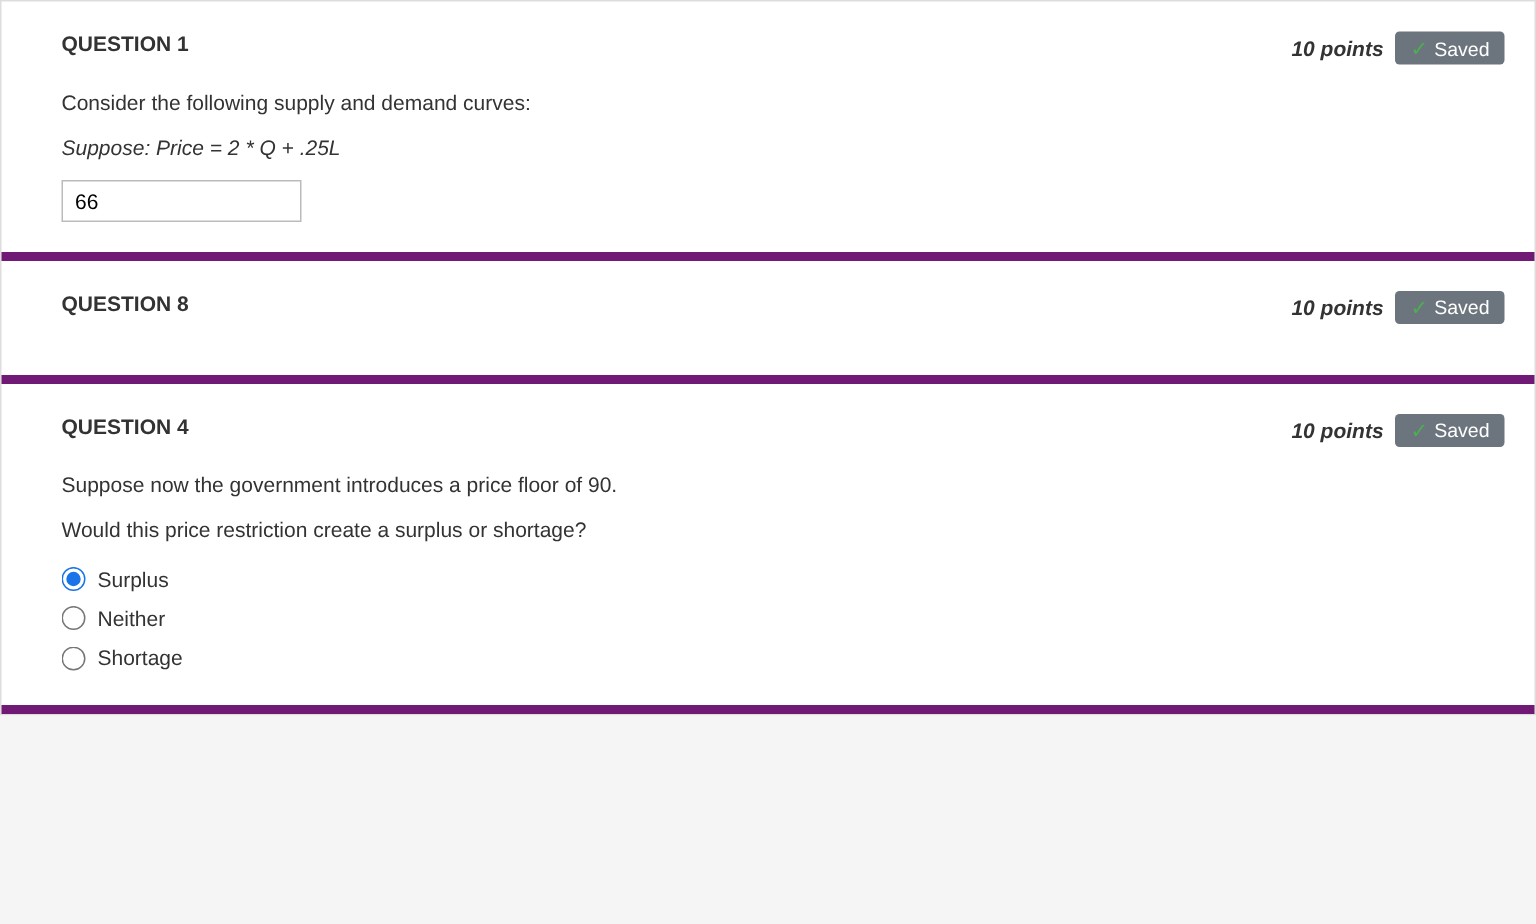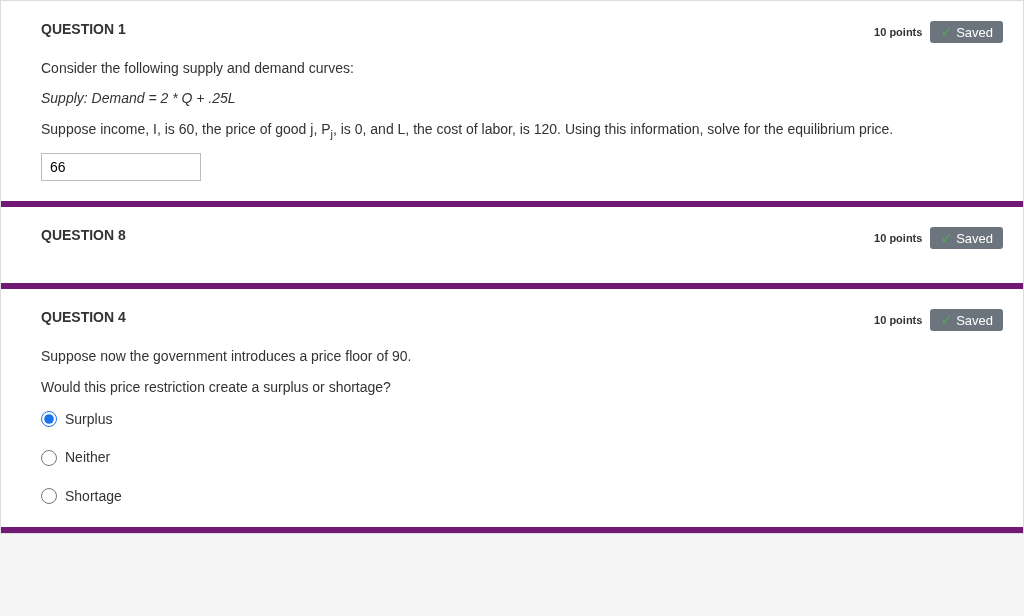--- a/index.html
+++ b/index.html
@@ -35,21 +35,22 @@
       font-size: 14px;
     }
     .question-meta {
       display: flex;
       align-items: center;
       gap: 8px;
       flex-shrink: 0;
     }
     .points-label {
       font-weight: bold;
-      font-size: 11px;
+      font-size: 14px;
+      font-style: italic;
     }
     .saved-badge {
       background: #6c757d;
       color: #fff;
       padding: 3px 10px;
       font-size: 13px;
       display: flex;
       align-items: center;
       gap: 4px;
       border-radius: 3px;
@@ -76,21 +77,21 @@
       border: 1px solid #bbb;
       padding: 5px 8px;
       width: 160px;
       font-size: 14px;
       background: #fff;
     }
     .radio-group {
       margin-top: 10px;
       display: flex;
       flex-direction: column;
-      gap: 16px;
+      gap: 4px;
     }
     .radio-item {
       display: flex;
       align-items: center;
       gap: 8px;
       font-size: 14px;
     }
     .radio-item input[type="radio"] {
       width: 16px;
       height: 16px;
@@ -112,25 +113,22 @@
         <span class="points-label">10 points</span>
         <span class="saved-badge">
           <span class="check">✓</span>
           <span>Saved</span>
         </span>
       </div>
     </div>
     <div class="question-body">
       <div class="text-line">Consider the following supply and demand curves:</div>
       <div class="math-line">
-        <span>Supply: Demand</span>
+        <span>Suppose: Price</span>
         <span> = 2 * Q + .25L</span>
-      </div>
-      <div class="text-line">
-        <span>Suppose income, I, is 60, the price of good j, P</span><sub>j</sub><span>, is 0, and L, the cost of labor, is 120. Using this information, solve for the equilibrium price.</span>
       </div>
       <input type="text" class="answer-input" value="66" style="">
     </div>
   </div>
 
   <div class="question-block">
     <div class="question-header">
       <span class="question-title">QUESTION 8</span>
       <div class="question-meta">
         <span class="points-label">10 points</span>

